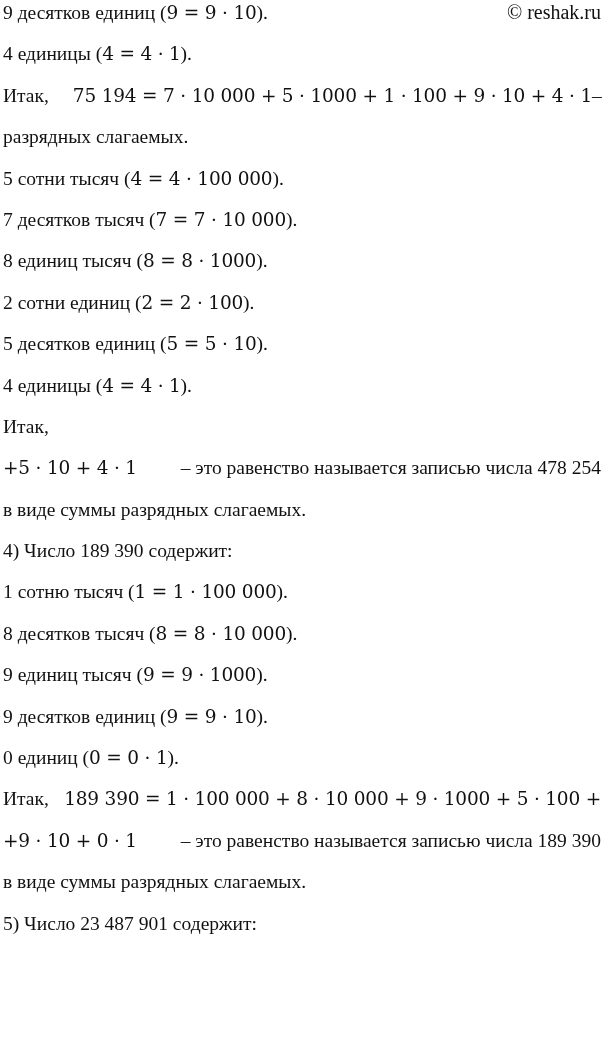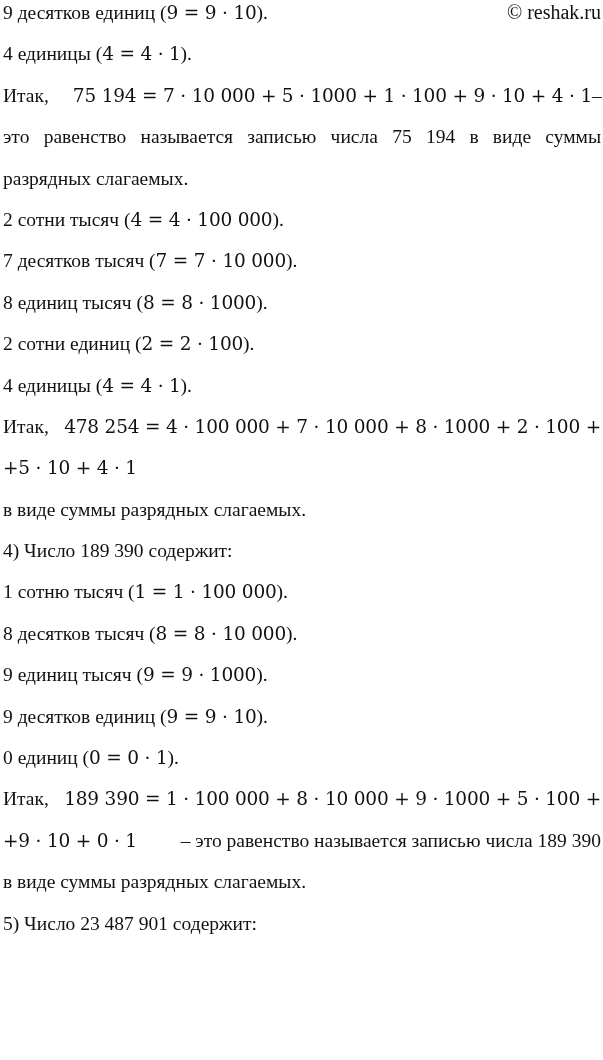--- a/index.html
+++ b/index.html
@@ -33,35 +33,35 @@
     <span class="watermark">© reshak.ru</span>
   </div>
 
   <div class="line"><span>4 единицы (</span><span class="math">4 = 4 · 1</span><span>).</span></div>
 
   <div class="line row-split">
     <span><span>Итак,</span><span class="gap" style="width:24px"></span><span class="math">75 194 = 7 · 10 000 + 5 · 1000 + 1 · 100 + 9 · 10 + 4 · 1</span></span>
     <span>–</span>
   </div>
 
-  <div class="line justify">это равенство называется записью числа 75 194 в виде суммы</div>
   <div class="line">разрядных слагаемых.</div>
 
-  <div class="line"><span>2 сотни тысяч (</span><span class="math">4 = 4 · 100 000</span><span>).</span></div>
+  <div class="line"><span>5 сотни тысяч (</span><span class="math">4 = 4 · 100 000</span><span>).</span></div>
   <div class="line"><span>7 десятков тысяч (</span><span class="math">7 = 7 · 10 000</span><span>).</span></div>
   <div class="line"><span>8 единиц тысяч (</span><span class="math">8 = 8 · 1000</span><span>).</span></div>
   <div class="line"><span>2 сотни единиц (</span><span class="math">2 = 2 · 100</span><span>).</span></div>
+  <div class="line"><span>5 десятков единиц (</span><span class="math">5 = 5 · 10</span><span>).</span></div>
   <div class="line"><span>4 единицы (</span><span class="math">4 = 4 · 1</span><span>).</span></div>
 
   <div class="line row-split">
     <span>Итак,</span>
-    <span class="math">478 254 = 4 · 100 000 + 7 · 10 000 + 8 · 1000 + 2 · 100 +</span>
   </div>
   <div class="line row-split">
     <span class="math">+5 · 10 + 4 · 1</span>
+    <span> – это равенство называется записью числа 478 254</span>
   </div>
   <div class="line">в виде суммы разрядных слагаемых.</div>
 
   <div class="line">4) Число 189 390 содержит:</div>
   <div class="line"><span>1 сотню тысяч (</span><span class="math">1 = 1 · 100 000</span><span>).</span></div>
   <div class="line"><span>8 десятков тысяч (</span><span class="math">8 = 8 · 10 000</span><span>).</span></div>
   <div class="line"><span>9 единиц тысяч (</span><span class="math">9 = 9 · 1000</span><span>).</span></div>
   <div class="line"><span>9 десятков единиц (</span><span class="math">9 = 9 · 10</span><span>).</span></div>
   <div class="line"><span>0 единиц (</span><span class="math">0 = 0 · 1</span><span>).</span></div>
 

